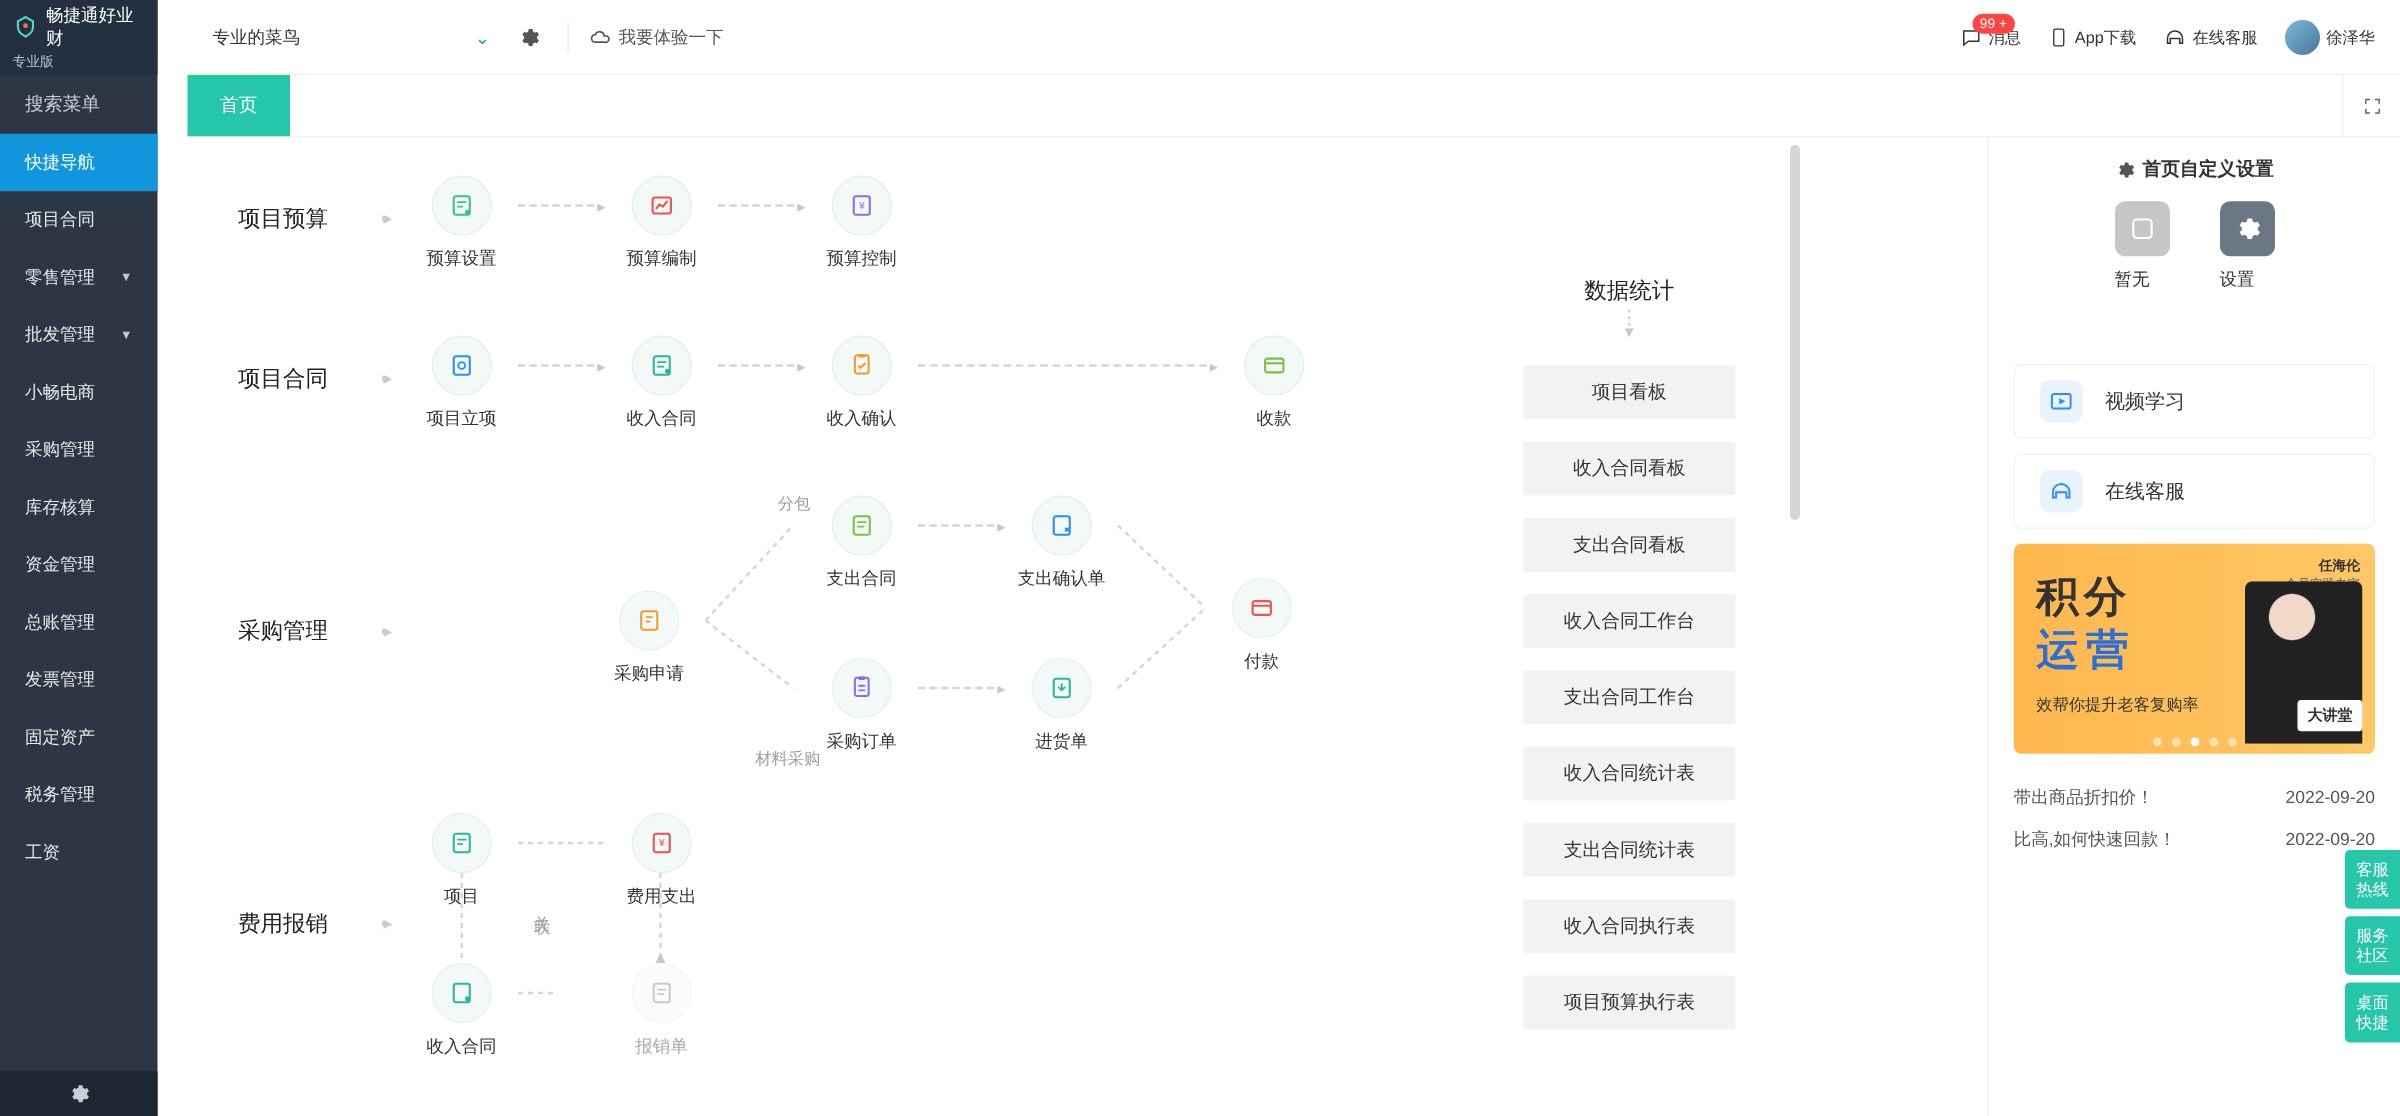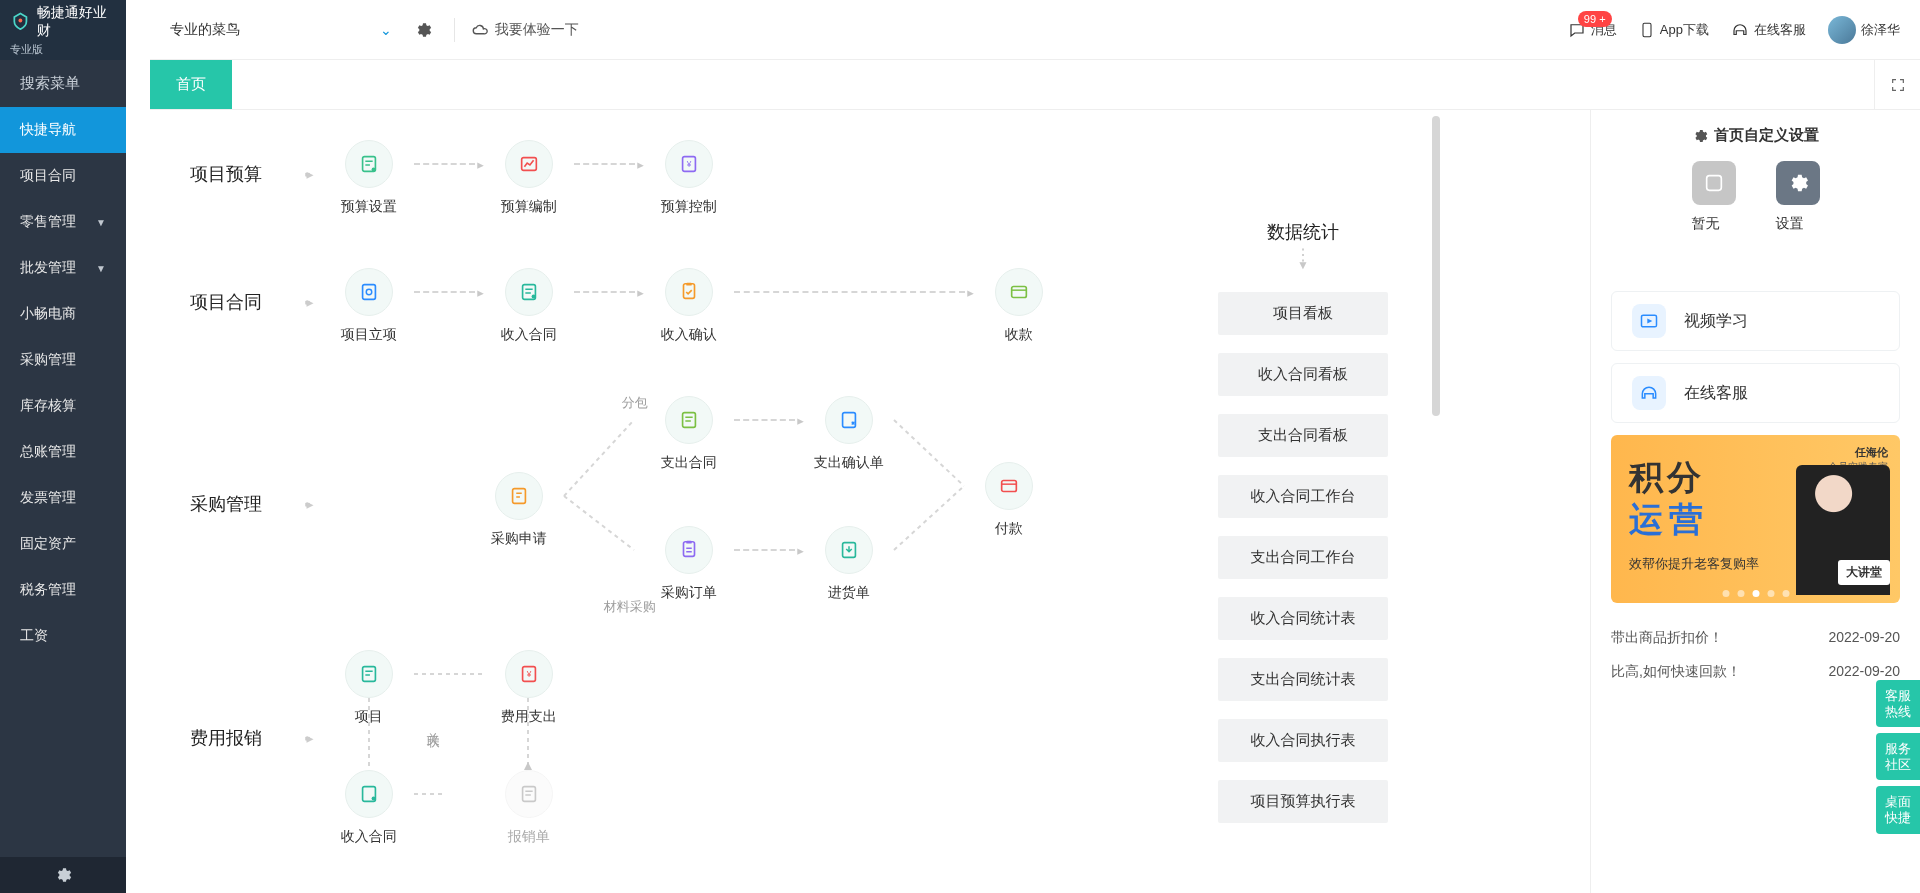--- a/index.html
+++ b/index.html
@@ -132,20 +132,23 @@
   <div class="side-item">
       <span>小畅电商</span>
     </div>
   <div class="side-item">
       <span>采购管理</span>
     </div>
   <div class="side-item">
       <span>库存核算</span>
     </div>
   <div class="side-item">
+      <span>资金管理</span>
+    </div>
+  <div class="side-item">
       <span>总账管理</span>
     </div>
   <div class="side-item">
       <span>发票管理</span>
     </div>
   <div class="side-item">
       <span>固定资产</span>
     </div>
   <div class="side-item">
       <span>税务管理</span>

